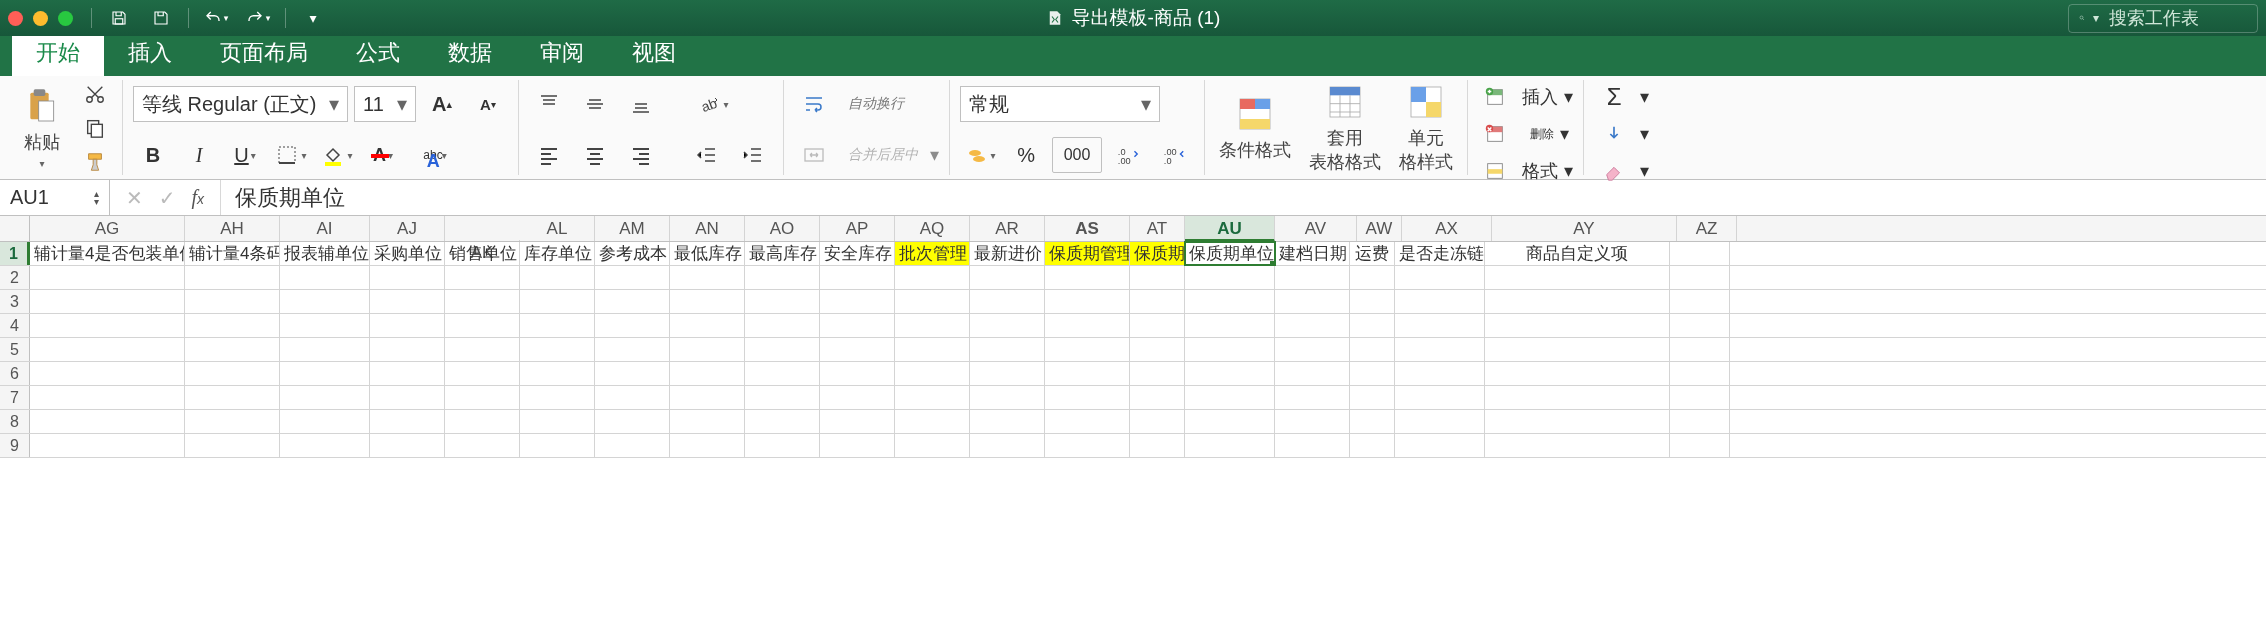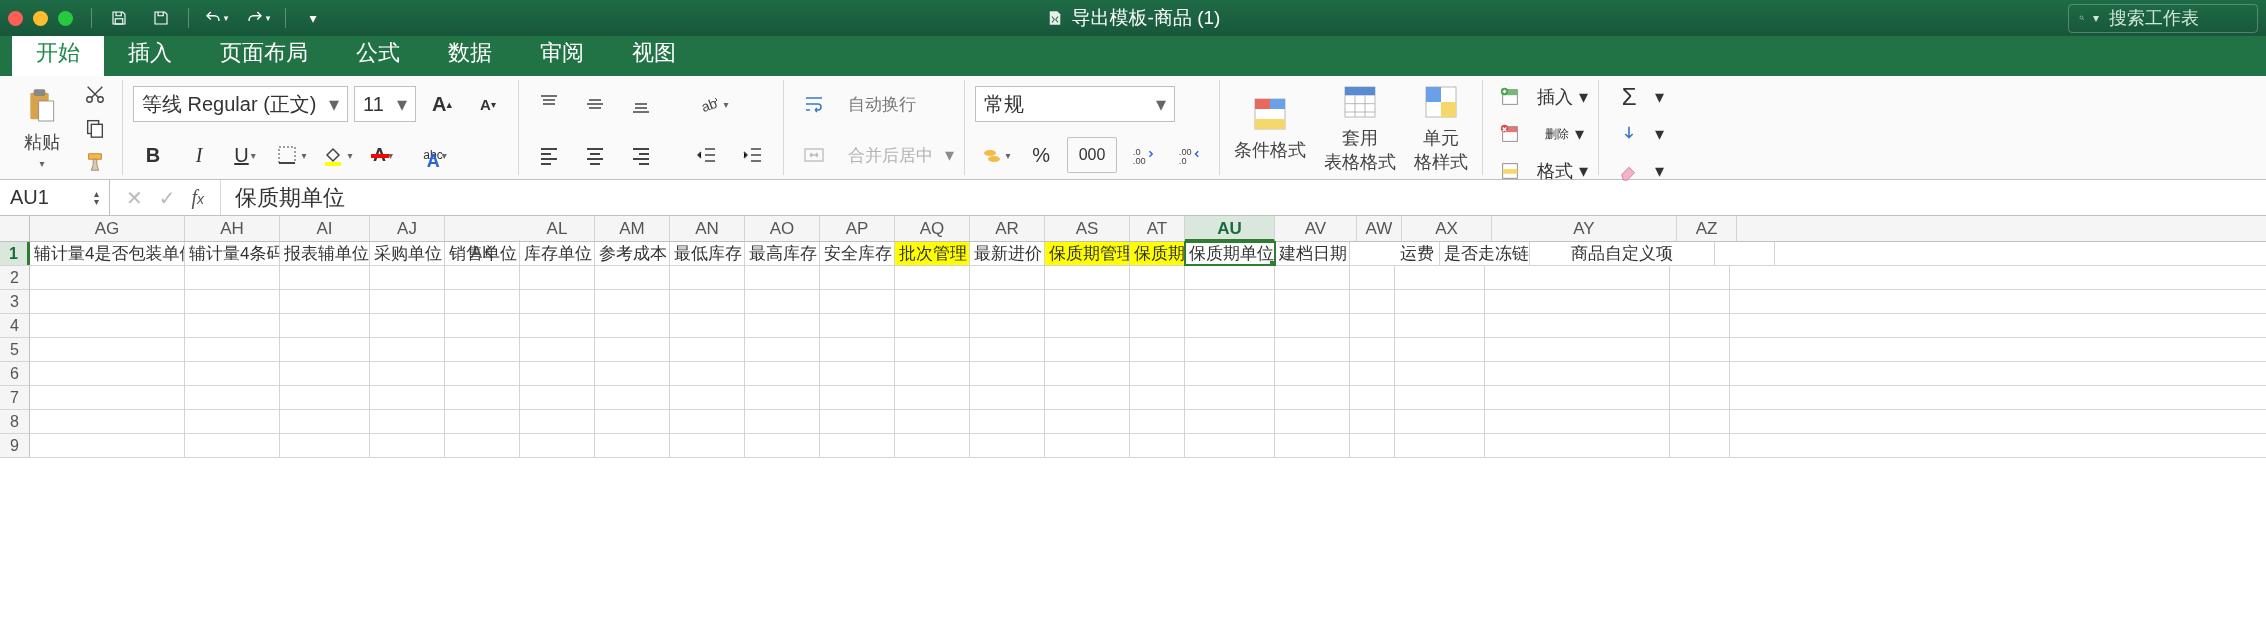--- a/index.html
+++ b/index.html
@@ -44,21 +44,21 @@
   .big-btn{display:flex;flex-direction:column;align-items:center;justify-content:flex-start;gap:4px;padding:2px 4px;cursor:pointer;font-size:18px;color:#444;}
   .big-btn svg{width:40px;height:40px;}
   .mini{display:flex;flex-direction:column;gap:6px;margin-left:6px;}
   .mini-btn{width:34px;height:28px;display:flex;align-items:center;justify-content:center;cursor:pointer;}
   .mini-btn svg{width:22px;height:22px;}
   .combo{height:36px;border:1px solid var(--border);background:#fff;display:flex;align-items:center;padding:0 8px;font-size:20px;cursor:pointer;}
   .combo .chev{margin-left:auto;padding-left:8px;color:#666;}
   .sq-btn{width:40px;height:36px;border:1px solid transparent;display:flex;align-items:center;justify-content:center;cursor:pointer;border-radius:2px;}
   .sq-btn svg{width:24px;height:24px;}
   .sq-btn .chev-sm{font-size:10px;color:#666;margin-left:2px;}
-  .lbl-after{font-size:17px;color:#777;margin-left:8px;}
+  .lbl-after{font-size:14px;color:#777;margin-left:8px;font-style:italic;}
 
   
   .fbar{height:36px;display:flex;align-items:center;border-bottom:1px solid var(--border);background:#fff;}
   .namebox{width:110px;height:100%;border-right:1px solid var(--border);display:flex;align-items:center;padding:0 10px;font-size:20px;}
   .namebox .spin{margin-left:auto;display:flex;flex-direction:column;line-height:8px;font-size:10px;color:#555;}
   .fbar-icons{display:flex;align-items:center;gap:16px;padding:0 16px;color:#888;}
   .fbar-icons span{cursor:pointer;font-size:20px;}
   .fx{font-style:italic;font-family:Georgia,serif;color:#555;}
   .fbar-input{flex:1;padding:0 14px;font-size:22px;border-left:1px solid var(--border-light);height:100%;display:flex;align-items:center;}
 
@@ -476,21 +476,21 @@
       <div class="col-h" style="width: 90px;">AI</div>
       <div class="col-h" style="width: 75px;">AJ</div>
       <div class="col-h" style="width: 75px; margin-top: 24px;">AK</div>
       <div class="col-h" style="width: 75px;">AL</div>
       <div class="col-h" style="width: 75px;">AM</div>
       <div class="col-h" style="width: 75px;">AN</div>
       <div class="col-h" style="width: 75px;">AO</div>
       <div class="col-h" style="width: 75px;">AP</div>
       <div class="col-h" style="width: 75px;">AQ</div>
       <div class="col-h" style="width: 75px;">AR</div>
-      <div class="col-h" style="width: 85px;">AS</div>
+      <div class="col-h" style="width: 85px; font-weight: bold;">AS</div>
       <div class="col-h" style="width: 55px;">AT</div>
       <div class="col-h sel" style="width: 90px;">AU</div>
       <div class="col-h" style="width: 82px;">AV</div>
       <div class="col-h" style="width: 45px;">AW</div>
       <div class="col-h" style="width: 90px;">AX</div>
       <div class="col-h" style="width: 185px;">AY</div>
       <div class="col-h" style="width: 60px;">AZ</div>
     </div>
   <div class="rows">
 
@@ -505,21 +505,21 @@
         <div class="cell" style="width: 75px;">参考成本</div>
         <div class="cell" style="width: 75px;">最低库存</div>
         <div class="cell" style="width: 75px;">最高库存</div>
         <div class="cell" style="width: 75px;">安全库存</div>
         <div class="cell yellow" style="width: 75px;">批次管理</div>
         <div class="cell" style="width: 75px;">最新进价</div>
         <div class="cell yellow" style="width: 85px;">保质期管理</div>
         <div class="cell yellow" style="width: 55px;">保质期</div>
         <div class="cell sel" style="width: 90px;">保质期单位</div>
         <div class="cell" style="width: 75px;">建档日期</div>
-        <div class="cell" style="width: 45px; margin-left: 45px;">运费</div>
+        <div class="cell" style="width: 45px;">运费</div>
         <div class="cell" style="width: 90px;">是否走冻链</div>
         <div class="cell" style="width: 185px;">商品自定义项</div>
         <div class="cell" style="width: 60px;"></div>
       </div>
       <div class="row">
         <div class="row-h">2</div>
         <div class="cell" style="width: 155px;"></div>
         <div class="cell" style="width: 95px;"></div>
         <div class="cell" style="width: 90px;"></div>
         <div class="cell" style="width: 75px;"></div>

